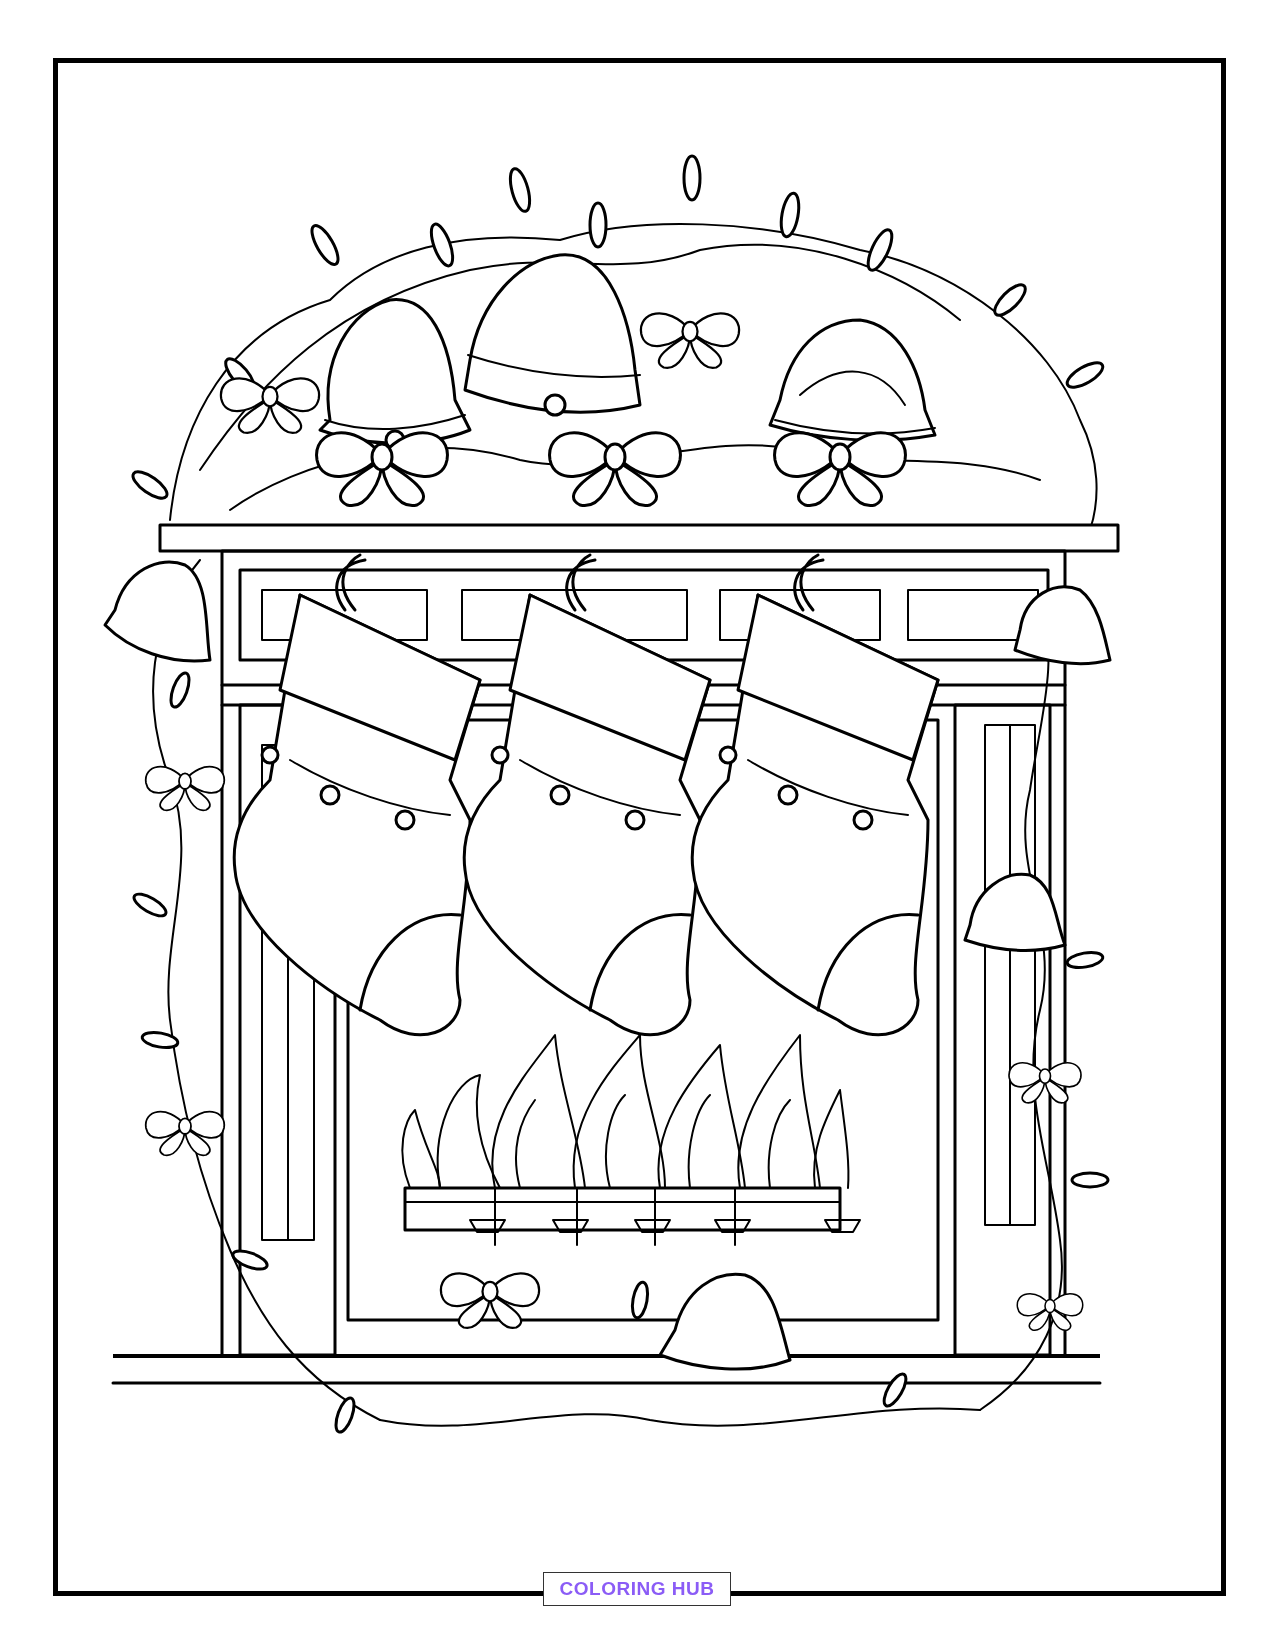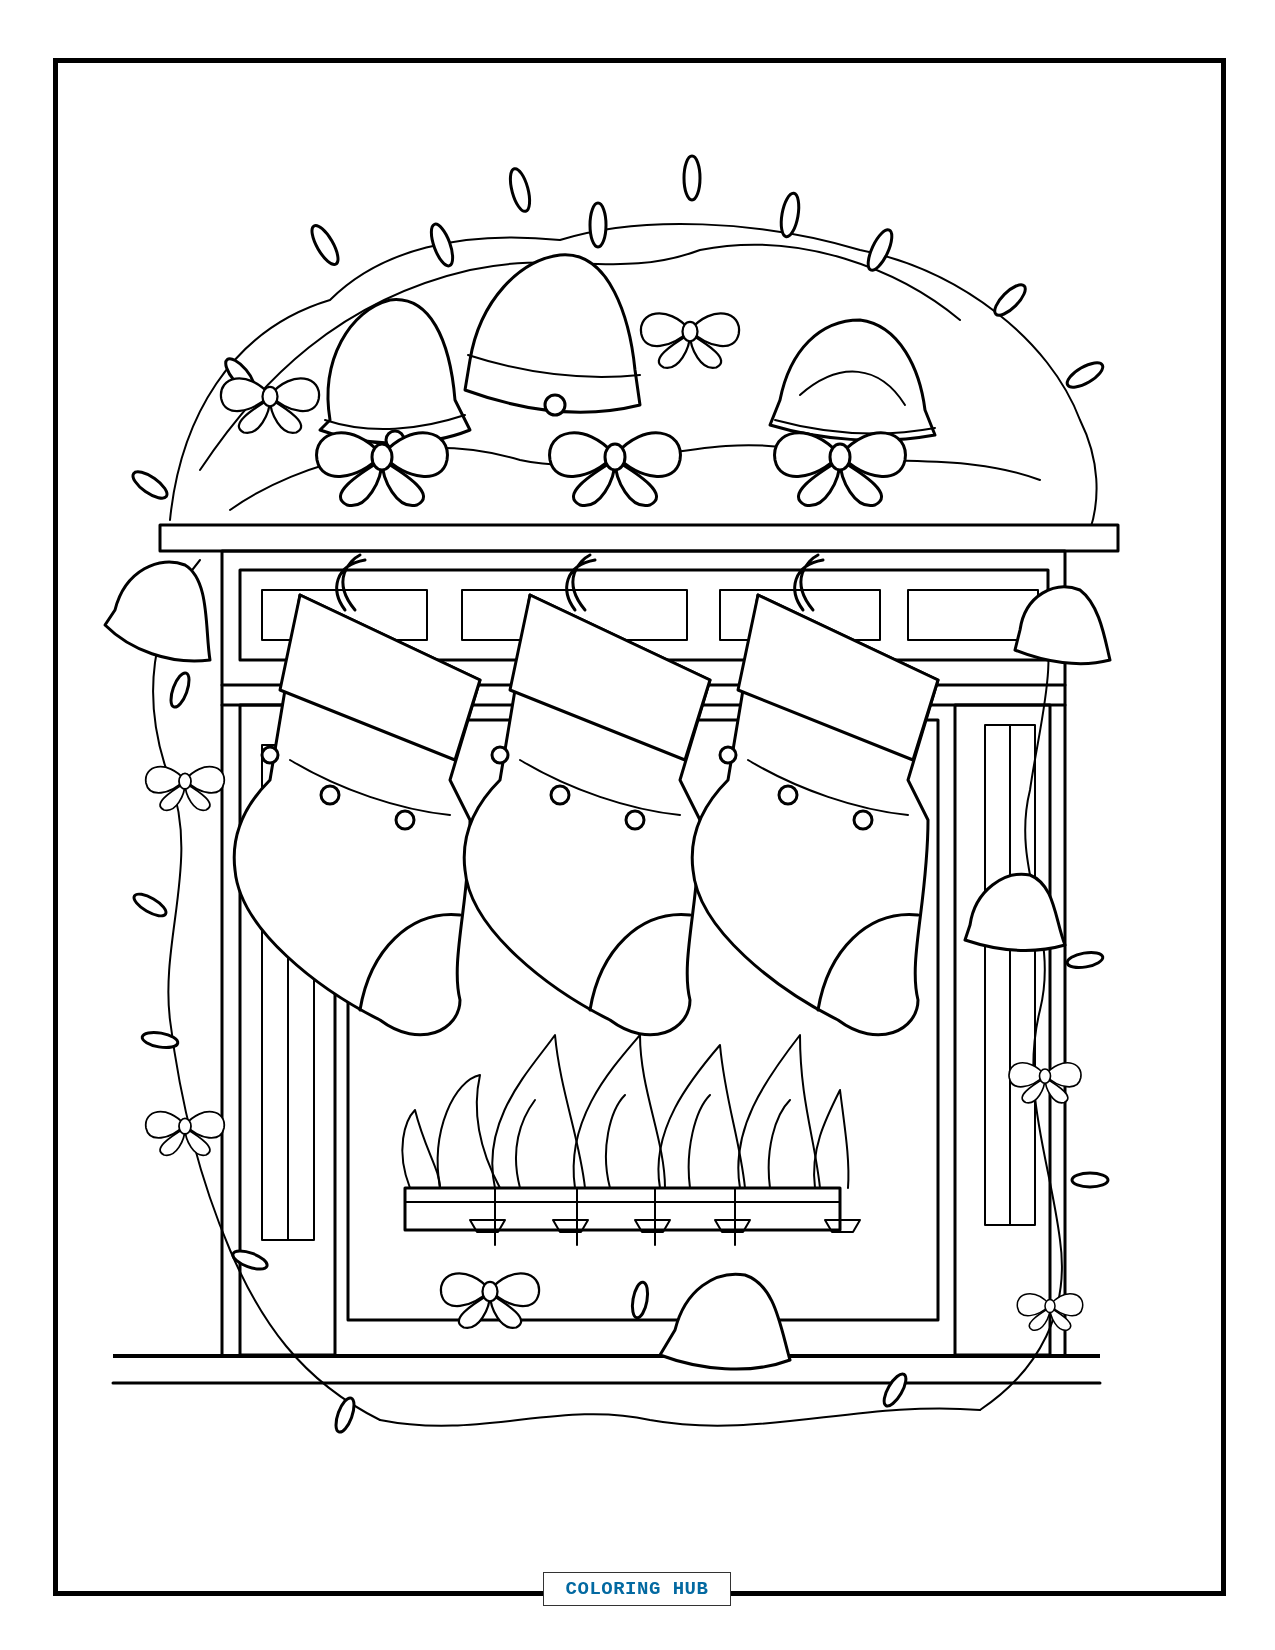--- a/index.html
+++ b/index.html
@@ -1,20 +1,20 @@
 <!DOCTYPE html>
 <html><head>
 <meta charset="utf-8">
 <style>
   html, body { margin: 0; padding: 0; background: #ffffff; }
   body { width: 1275px; height: 1650px; position: relative; overflow: hidden; font-family: "DejaVu Sans", sans-serif; }
   .page-border { position: absolute; left: 53px; top: 58px; width: 1163px; height: 1528px; border: 5px solid #000; box-sizing: content-box; }
   .art { position: absolute; left: 0; top: 0; width: 1275px; height: 1650px; }
   .logo { position: absolute; left: 543px; top: 1572px; width: 188px; height: 34px; background: #fff; border: 1.5px solid #333; display: flex; align-items: center; justify-content: center; box-sizing: border-box; }
-  .logo span { font-family: Liberation Mono, monospace; font-weight: bold; font-size: 19px; letter-spacing: 0.5px; color: #0369a1; }
+  .logo span { font-family: Liberation Sans, sans-serif; font-weight: bold; font-size: 19px; letter-spacing: 0.5px; color: #8b5cf6; }
   svg .ln { fill: #fff; stroke: #000; stroke-width: 3; stroke-linejoin: round; stroke-linecap: round; }
   svg .tn { fill: none; stroke: #000; stroke-width: 2; stroke-linejoin: round; stroke-linecap: round; }
   svg .th { fill: none; stroke: #000; stroke-width: 4; }
 </style>
 </head>
 <body>
 
 <div class="page-border"></div>
 
 <svg class="art" viewBox="0 0 1275 1650" xmlns="http://www.w3.org/2000/svg">

